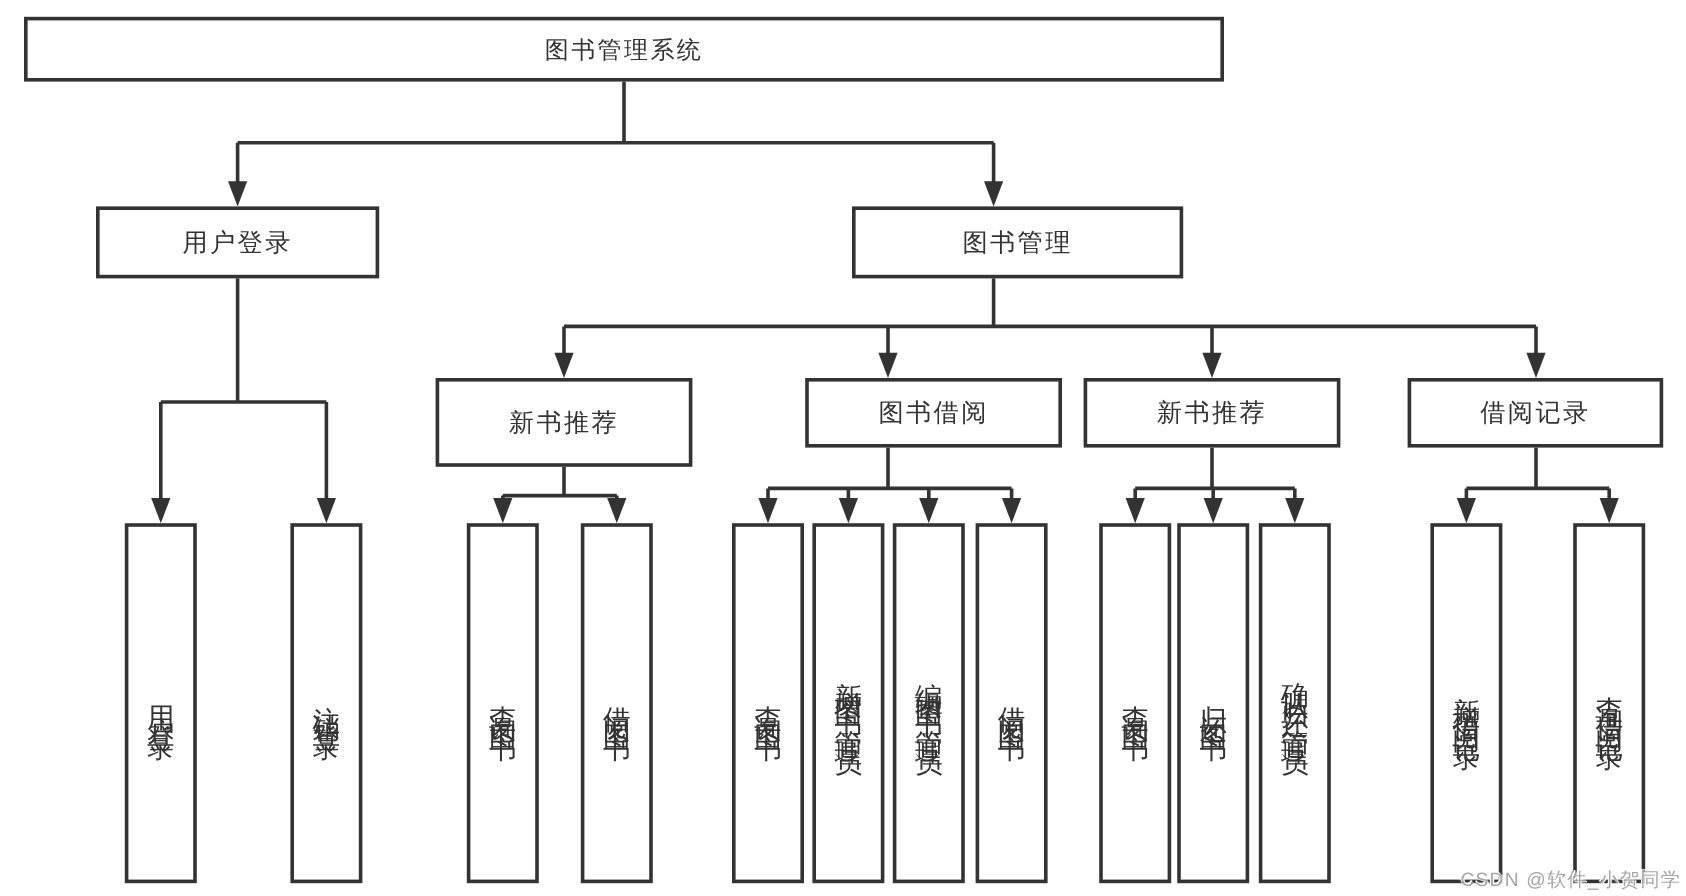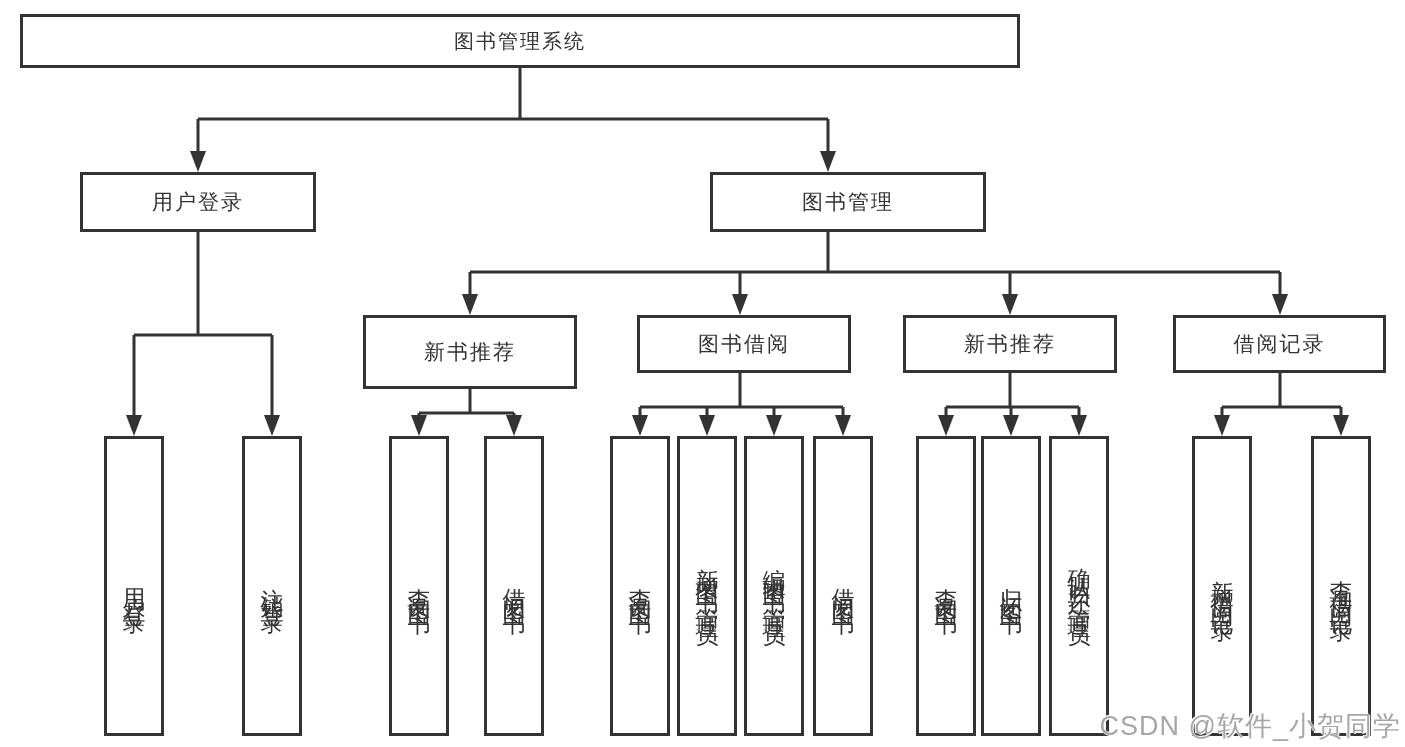--- a/index.html
+++ b/index.html
@@ -35,21 +35,21 @@
     text-orientation:mixed;
     font-size:23px;
     line-height:1;
     letter-spacing:8px;
     white-space:nowrap;
   }
   #watermark{
     position:absolute;
     right:4px;bottom:3px;
     z-index:2;
-    font-size:27px;
+    font-size:16px;
     color:var(--watermark);
     letter-spacing:1px;
     white-space:nowrap;
     text-shadow:0 0 2px #ffffff,1px 1px 0 #ffffff,-1px -1px 0 #ffffff;
   }
 </style>
 </head>
 <body>
 
 <div id="canvas">
@@ -117,21 +117,21 @@
   <div class="node h" style="left:80px;top:172px;width:236px;height:60px">
     <span>用户登录</span>
   </div>
   <div class="node h" style="left:710px;top:172px;width:276px;height:60px">
     <span>图书管理</span>
   </div>
 
   <div class="node h" style="left:363px;top:315px;width:214px;height:74px">
     <span>新书推荐</span>
   </div>
-  <div class="node h" style="left:637px;top:315px;width:214px;height:58px">
+  <div class="node h" style="left:671px;top:315px;width:214px;height:58px">
     <span>图书借阅</span>
   </div>
   <div class="node h" style="left:903px;top:315px;width:214px;height:58px">
     <span>新书推荐</span>
   </div>
   <div class="node h" style="left:1173px;top:315px;width:213px;height:58px">
     <span>借阅记录</span>
   </div>
 
   <div class="node leaf" style="left:104px;top:436px;width:60px;height:300px">

